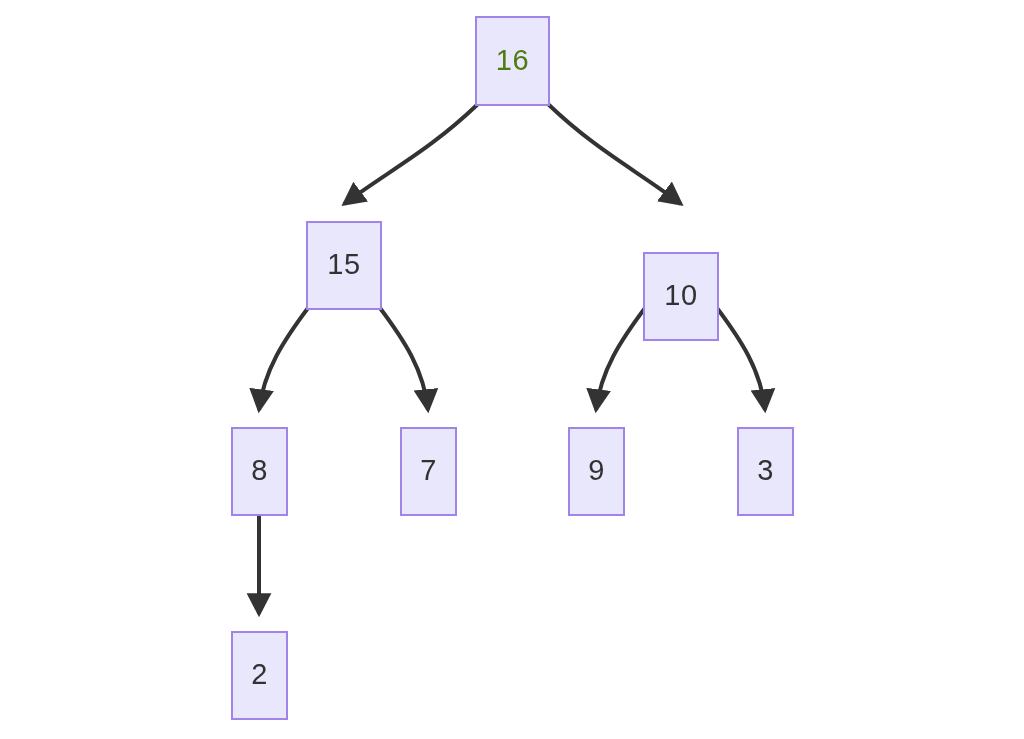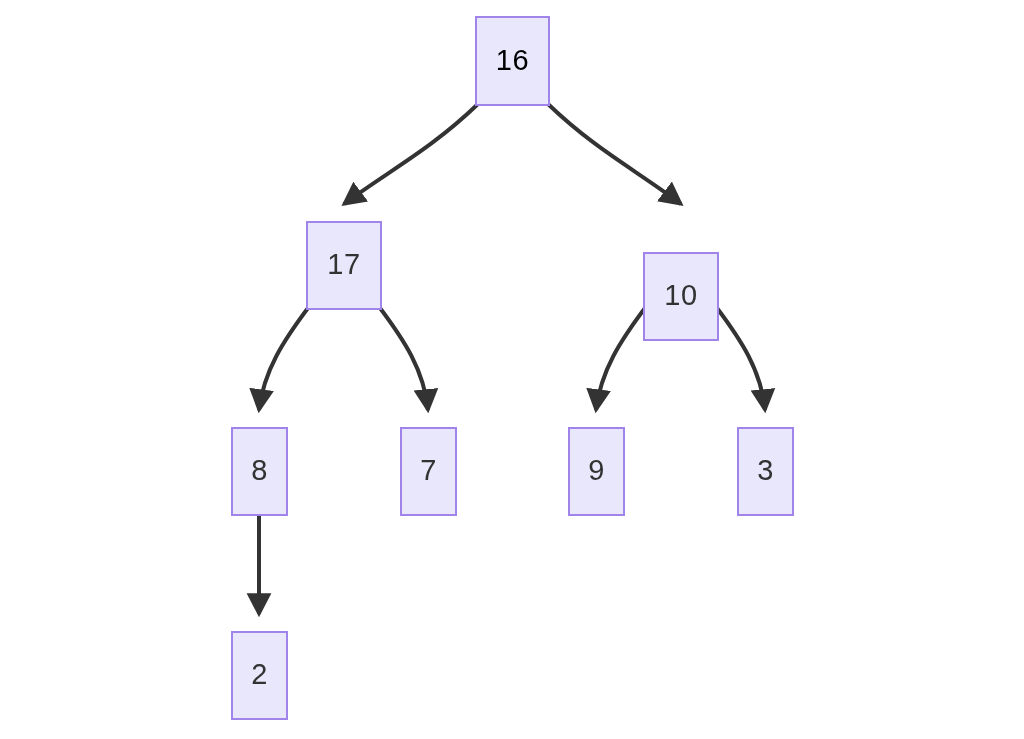--- a/index.html
+++ b/index.html
@@ -62,25 +62,25 @@
         <path d="M 548 104 C 596 150 636 170 681 204" fill="none" stroke="#333333" stroke-width="4" stroke-linecap="butt" marker-end="url(#arrow)"></path>
         <path d="M 308 308 C 284 340 264 370 259 410" fill="none" stroke="#333333" stroke-width="4" stroke-linecap="butt" marker-end="url(#arrow)"></path>
         <path d="M 380 308 C 404 340 424 370 428 410" fill="none" stroke="#333333" stroke-width="4" stroke-linecap="butt" marker-end="url(#arrow)"></path>
         <path d="M 645 308 C 621 340 601 370 596 410" fill="none" stroke="#333333" stroke-width="4" stroke-linecap="butt" marker-end="url(#arrow)"></path>
         <path d="M 717 308 C 741 340 761 370 765 410" fill="none" stroke="#333333" stroke-width="4" stroke-linecap="butt" marker-end="url(#arrow)"></path>
         <path d="M 259 516 L 259 614" fill="none" stroke="#333333" stroke-width="4" stroke-linecap="butt" marker-end="url(#arrow)"></path>
       </g>
   </svg>
 
   <div id="nodes-group">
-      <div class="tree-node" style="left: 475px; top: 16px; width: 75px; height: 90px; background: rgb(233, 231, 251); border-color: rgb(160, 132, 234); color: #000000;">
+      <div class="tree-node" style="left: 475px; top: 16px; width: 75px; height: 90px; background: rgb(233, 231, 251); border-color: rgb(160, 132, 234); color: #4d7c0f;">
         <span class="node-label">16</span>
       </div>
       <div class="tree-node" style="left: 306px; top: 221px; width: 76px; height: 89px; background: rgb(233, 231, 251); border-color: rgb(160, 132, 234); color: rgb(50, 50, 50);">
-        <span class="node-label">17</span>
+        <span class="node-label">15</span>
       </div>
       <div class="tree-node" style="left: 643px; top: 221px; width: 76px; height: 89px; background: rgb(233, 231, 251); border-color: rgb(160, 132, 234); color: rgb(50, 50, 50); margin-top: 31px;">
         <span class="node-label">10</span>
       </div>
       <div class="tree-node" style="left: 231px; top: 427px; width: 57px; height: 89px; background: rgb(233, 231, 251); border-color: rgb(160, 132, 234); color: rgb(50, 50, 50);">
         <span class="node-label">8</span>
       </div>
       <div class="tree-node" style="left: 400px; top: 427px; width: 57px; height: 89px; background: rgb(233, 231, 251); border-color: rgb(160, 132, 234); color: rgb(50, 50, 50);">
         <span class="node-label">7</span>
       </div>

